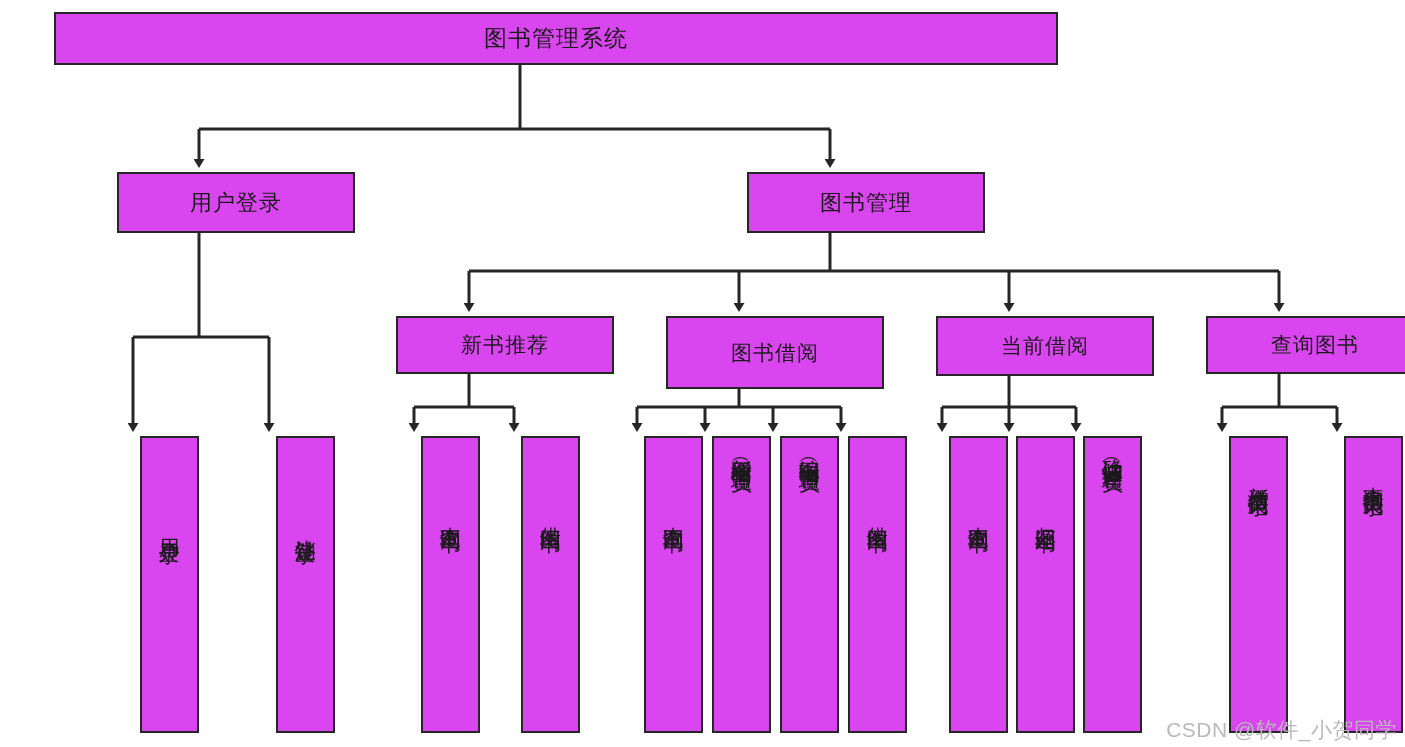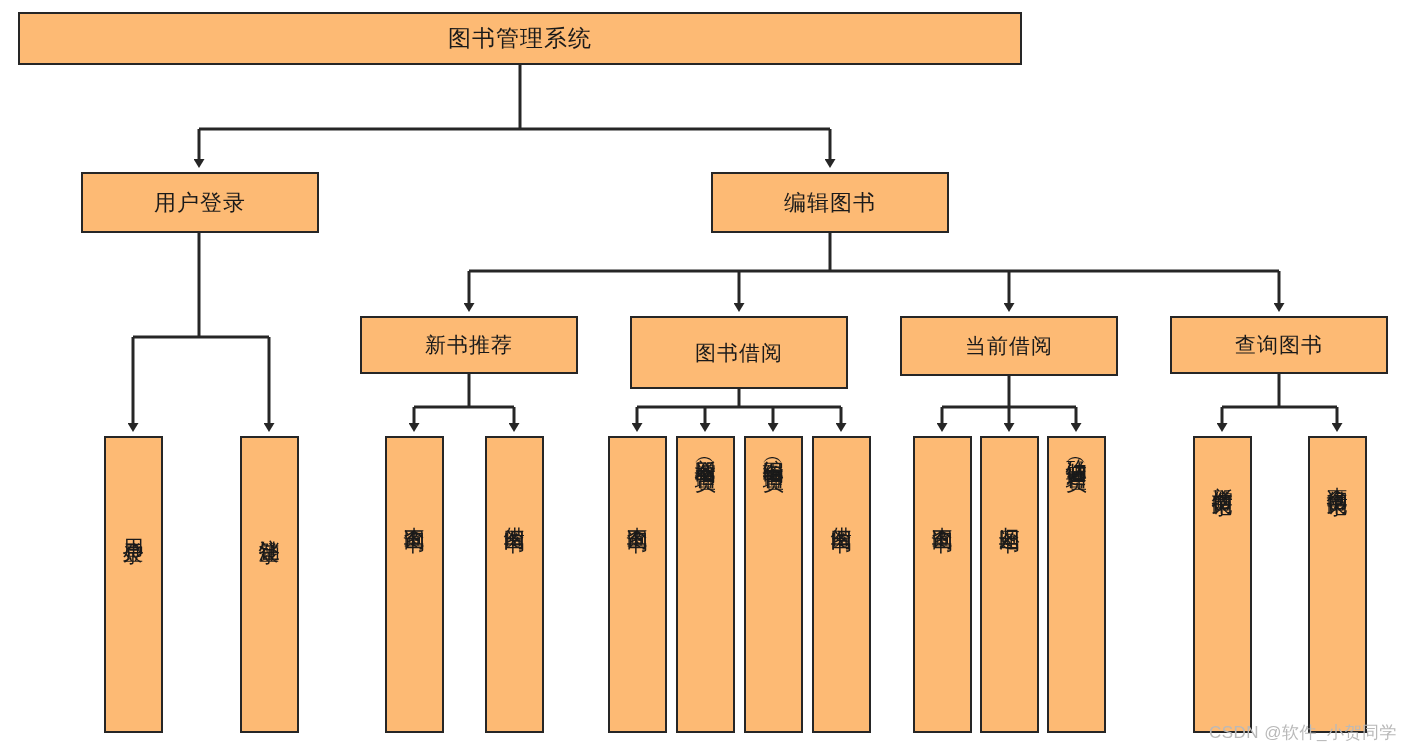--- a/index.html
+++ b/index.html
@@ -22,26 +22,27 @@
     position: absolute;
     left: 0;
     top: 0;
     width: 1405px;
     height: 747px;
     pointer-events: none;
   }
   .node {
     position: absolute;
     box-sizing: border-box;
-    background: #fdba74;
+    background: #d946ef;
     border: 2.5px solid #262626;
     display: flex;
     align-items: center;
     justify-content: center;
     color: #1a1a1a;
+    margin-left: 36px;
   }
   .node-root {
     font-size: 23px;
   }
   .node-l1 {
     font-size: 22px;
   }
   .node-l2 {
     font-size: 21px;
   }
@@ -60,21 +61,21 @@
     display: block;
   }
   .htext {
     display: block;
     letter-spacing: 1px;
   }
   #watermark {
     position: absolute;
     right: 8px;
     bottom: 3px;
-    font-size: 17px;
+    font-size: 21px;
     color: #b9b9b9;
     letter-spacing: 0.5px;
     white-space: nowrap;
   }
 </style>
 </head>
 <body>
 
 <div id="canvas">
 
@@ -130,21 +131,21 @@
 
   <div class="node node-root" style="left:18px; top:12px; width:1004px; height:53px;">
     <span class="htext">图书管理系统</span>
   </div>
 
   <div class="node node-l1" style="left:81px; top:172px; width:238px; height:61px;">
     <span class="htext">用户登录</span>
   </div>
 
   <div class="node node-l1" style="left:711px; top:172px; width:238px; height:61px;">
-    <span class="htext">编辑图书</span>
+    <span class="htext">图书管理</span>
   </div>
 
   <div class="node node-l2" style="left:360px; top:316px; width:218px; height:58px;">
     <span class="htext">新书推荐</span>
   </div>
 
   <div class="node node-l2" style="left:630px; top:316px; width:218px; height:73px;">
     <span class="htext">图书借阅</span>
   </div>
 

